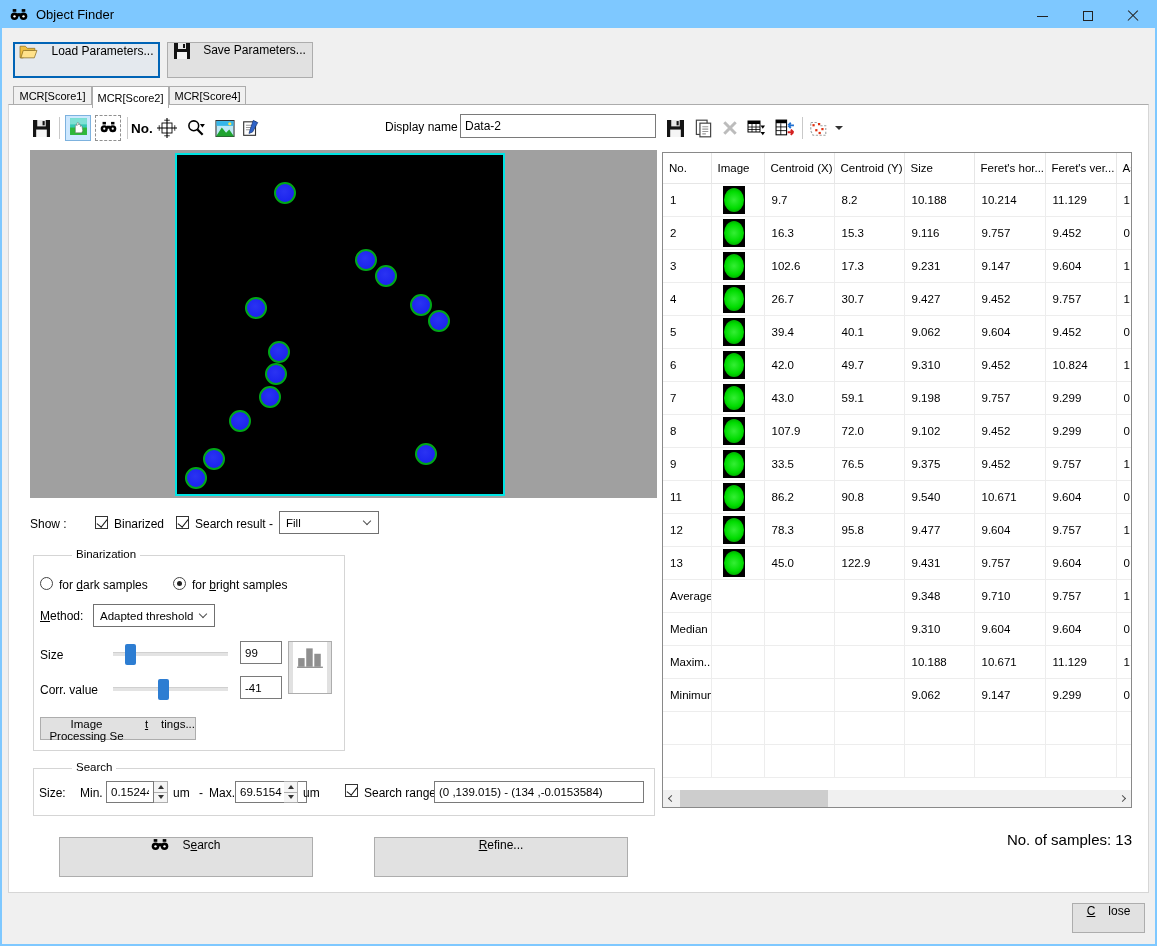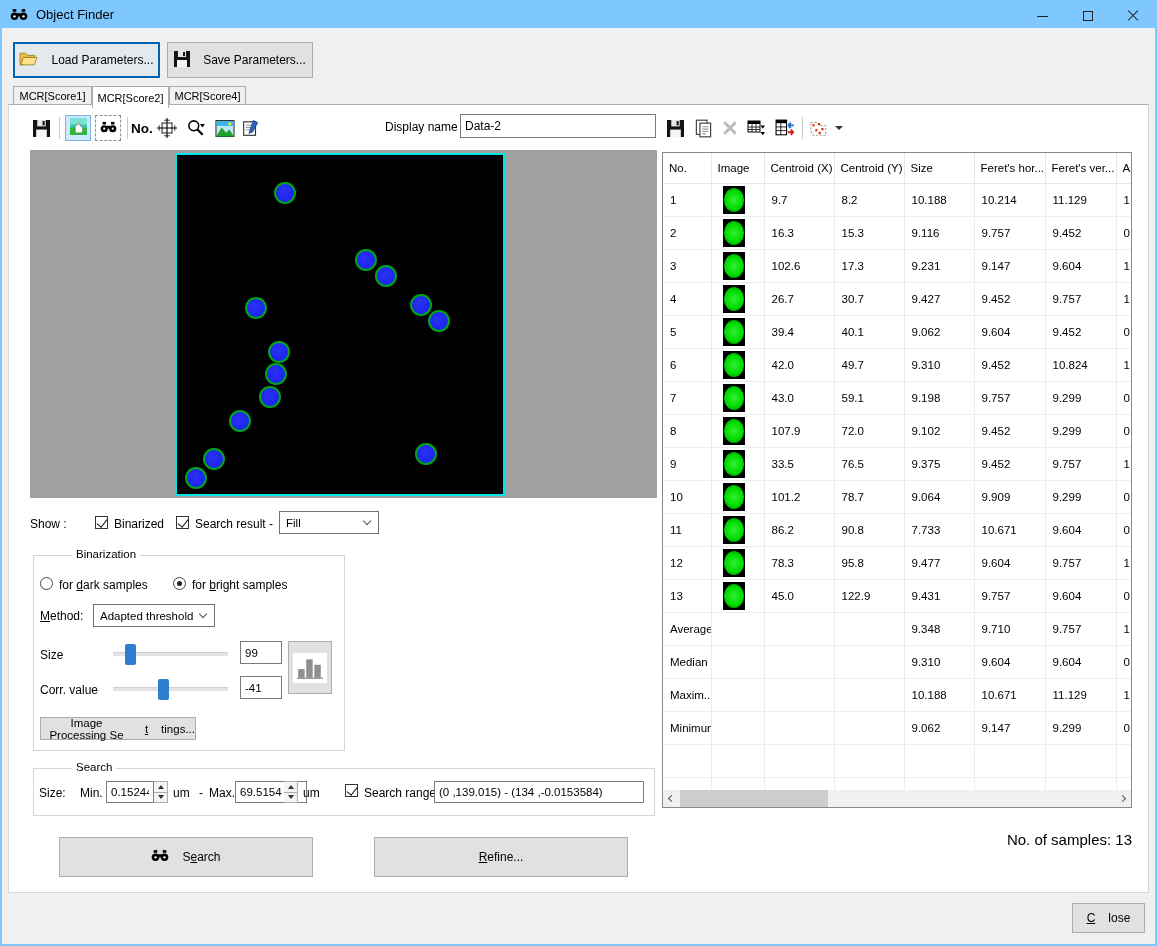--- a/index.html
+++ b/index.html
@@ -20,21 +20,21 @@
   .titlebar .t-text{margin-left:8px; font-size:13px;}
   .win-controls{position:absolute; right:2px; top:0; height:32px; display:flex;}
   .wc{width:45px; height:32px; display:flex; align-items:center; justify-content:center; position:relative;}
   .glyph-min{width:11px; height:1px; background:#222;}
   .glyph-max{width:10px; height:10px; border:1px solid #222;}
   .glyph-close{position:relative; width:12px; height:12px;}
   .glyph-close::before,.glyph-close::after{content:""; position:absolute; left:-1px; top:5px; width:14px; height:1.4px; background:#222;}
   .glyph-close::before{transform:rotate(45deg);} .glyph-close::after{transform:rotate(-45deg);}
 
   
-  .btn{background:#E1E1E1; border:1px solid #ADADAD; display:flex; align-items:center; justify-content:center; gap:13px; cursor:default; font-size:12px;}
+  .btn{background:#E1E1E1; border:1px solid #ADADAD; display:flex; justify-content:center; gap:13px; cursor:default; font-size:12px;}
   .load-btn{position:absolute; left:13px; top:42px; width:147px; height:36px; border:2px solid var(--accent_focus); background:#E4E9EE;}
   .save-btn{position:absolute; left:167px; top:42px; width:146px; height:36px;}
 
   
   .tab{position:absolute; top:86px; height:19px; background:#F0F0F0; border:1px solid #ACACAC; border-bottom:none; display:flex; align-items:center; justify-content:center; font-size:11px; z-index:2;}
   .tab.active{top:86px; height:22px; background:#FFF; z-index:4;}
   .tab1{left:13px; width:79px;} .tab2{left:92px; width:77px;} .tab3{left:169px; width:77px;}
 
   
   .page{position:absolute; left:8px; top:104px; width:1141px; height:789px; background:#FFF; border:1px solid #ACACAC; border-bottom-color:#D6D6D6; border-left-color:#D6D6D6; border-right-color:#D6D6D6; z-index:3;}
@@ -541,43 +541,29 @@
                 </div>
               </td>
               <td>33.5</td>
               <td>76.5</td>
               <td>9.375</td>
               <td>9.452</td>
               <td>9.757</td>
               <td>1.</td>
             </tr>
             <tr>
-              <td>10</td>
-              <td class="c-img">
-                <div class="thumb">
-                  <div class="thumb-ball"></div>
-                </div>
-              </td>
-              <td>101.2</td>
-              <td>78.7</td>
-              <td>9.064</td>
-              <td>9.909</td>
-              <td>9.299</td>
-              <td>0.</td>
-            </tr>
-            <tr>
               <td>11</td>
               <td class="c-img">
                 <div class="thumb">
                   <div class="thumb-ball"></div>
                 </div>
               </td>
               <td>86.2</td>
               <td>90.8</td>
-              <td>7.733</td>
+              <td>9.540</td>
               <td>10.671</td>
               <td>9.604</td>
               <td>0.</td>
             </tr>
             <tr>
               <td>12</td>
               <td class="c-img">
                 <div class="thumb">
                   <div class="thumb-ball"></div>
                 </div>

